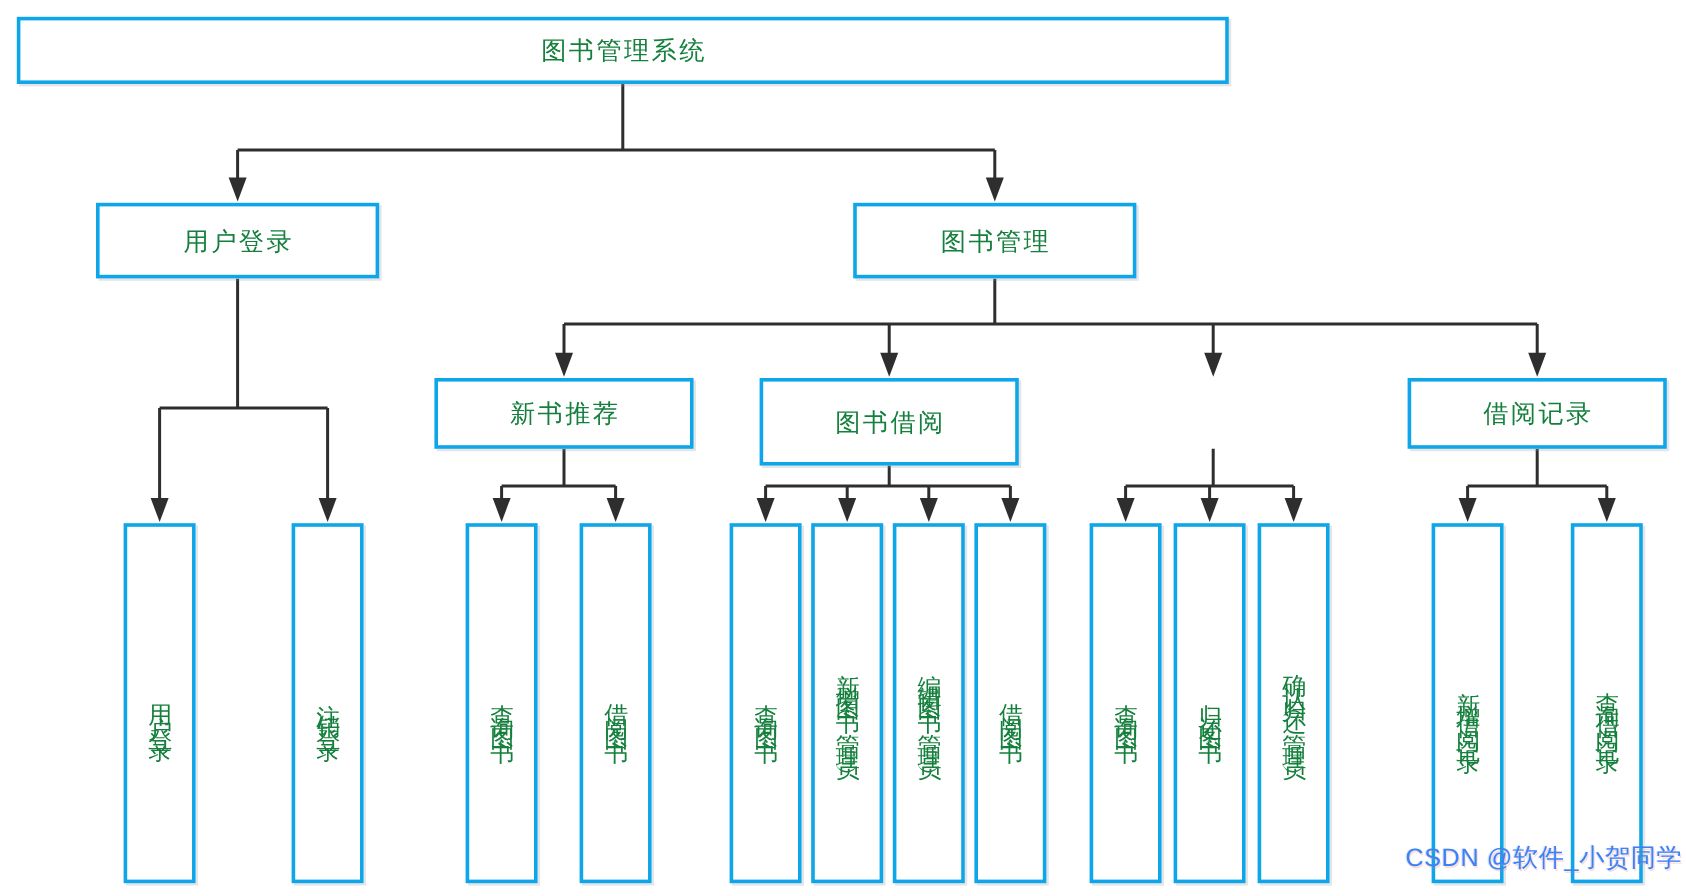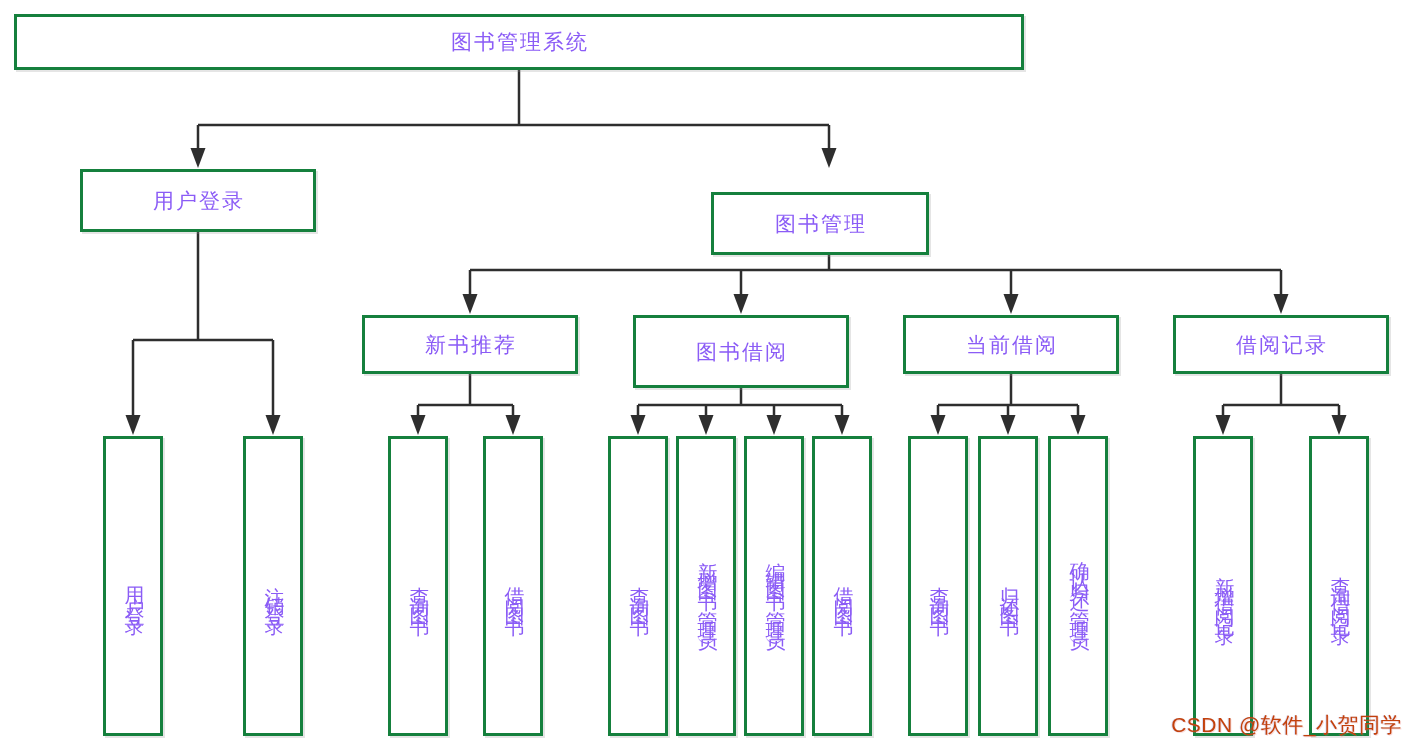--- a/index.html
+++ b/index.html
@@ -18,50 +18,49 @@
   .wires {
     position: absolute;
     left: 0;
     top: 0;
     z-index: 1;
   }
   .box {
     position: absolute;
     box-sizing: border-box;
     background: #ffffff;
-    border: 3px solid #15803d;
+    border: 3px solid #0ea5e9;
     display: flex;
     align-items: center;
     justify-content: center;
-    color: #8b5cf6;
+    color: #15803d;
     z-index: 2;
     box-shadow: 2px 2px 0 rgba(150,150,150,0.25);
-    font-family: Liberation Mono, monospace;
   }
   .hbox {
     font-size: 21px;
     letter-spacing: 2px;
     padding-left: 2px;
   }
   .vtext {
     writing-mode: vertical-rl;
     text-orientation: mixed;
     font-size: 20px;
     letter-spacing: 10px;
     line-height: 1;
     padding-top: 10px;
     white-space: nowrap;
   }
   .watermark {
     position: absolute;
     right: 3px;
-    bottom: 8px;
+    bottom: 18px;
     z-index: 5;
     font-size: 21px;
-    color: #c2410c;
+    color: #3b82f6;
     letter-spacing: 0.5px;
     text-shadow: 1px 1px 0 rgba(235,120,120,0.25), -1px 0 0 rgba(120,140,235,0.25);
     white-space: nowrap;
   }
 </style>
 </head>
 <body>
 
 <div class="canvas">
 
@@ -101,25 +100,24 @@
       <polygon points="1000.5,415 1015.5,415 1008,435"></polygon>
       <polygon points="1070.5,415 1085.5,415 1078,435"></polygon>
       <polygon points="1215.5,415 1230.5,415 1223,435"></polygon>
       <polygon points="1331.5,415 1346.5,415 1339,435"></polygon>
     </g>
   </svg>
 
   <div class="box hbox" style="left:14px; top:14px; width:1010px; height:56px;">图书管理系统</div>
 
   <div class="box hbox" style="left:80px; top:169px; width:236px; height:63px;">用户登录</div>
-  <div class="box hbox" style="left:711px; top:169px; width:218px; height:63px;margin-top:23px;">图书管理</div>
+  <div class="box hbox" style="left:711px; top:169px; width:236px; height:63px;">图书管理</div>
 
   <div class="box hbox" style="left:362px; top:315px; width:216px; height:59px;">新书推荐</div>
   <div class="box hbox" style="left:633px; top:315px; width:216px; height:73px;">图书借阅</div>
-  <div class="box hbox" style="left:903px; top:315px; width:216px; height:59px;">当前借阅</div>
   <div class="box hbox" style="left:1173px; top:315px; width:216px; height:59px;text-align:right;">借阅记录</div>
 
   <div class="box" style="left:103px; top:436px; width:60px; height:300px;">
     <span class="vtext">用户登录</span>
   </div>
   <div class="box" style="left:243px; top:436px; width:60px; height:300px;">
     <span class="vtext">注销登录</span>
   </div>
 
   <div class="box" style="left:388px; top:436px; width:60px; height:300px;">

